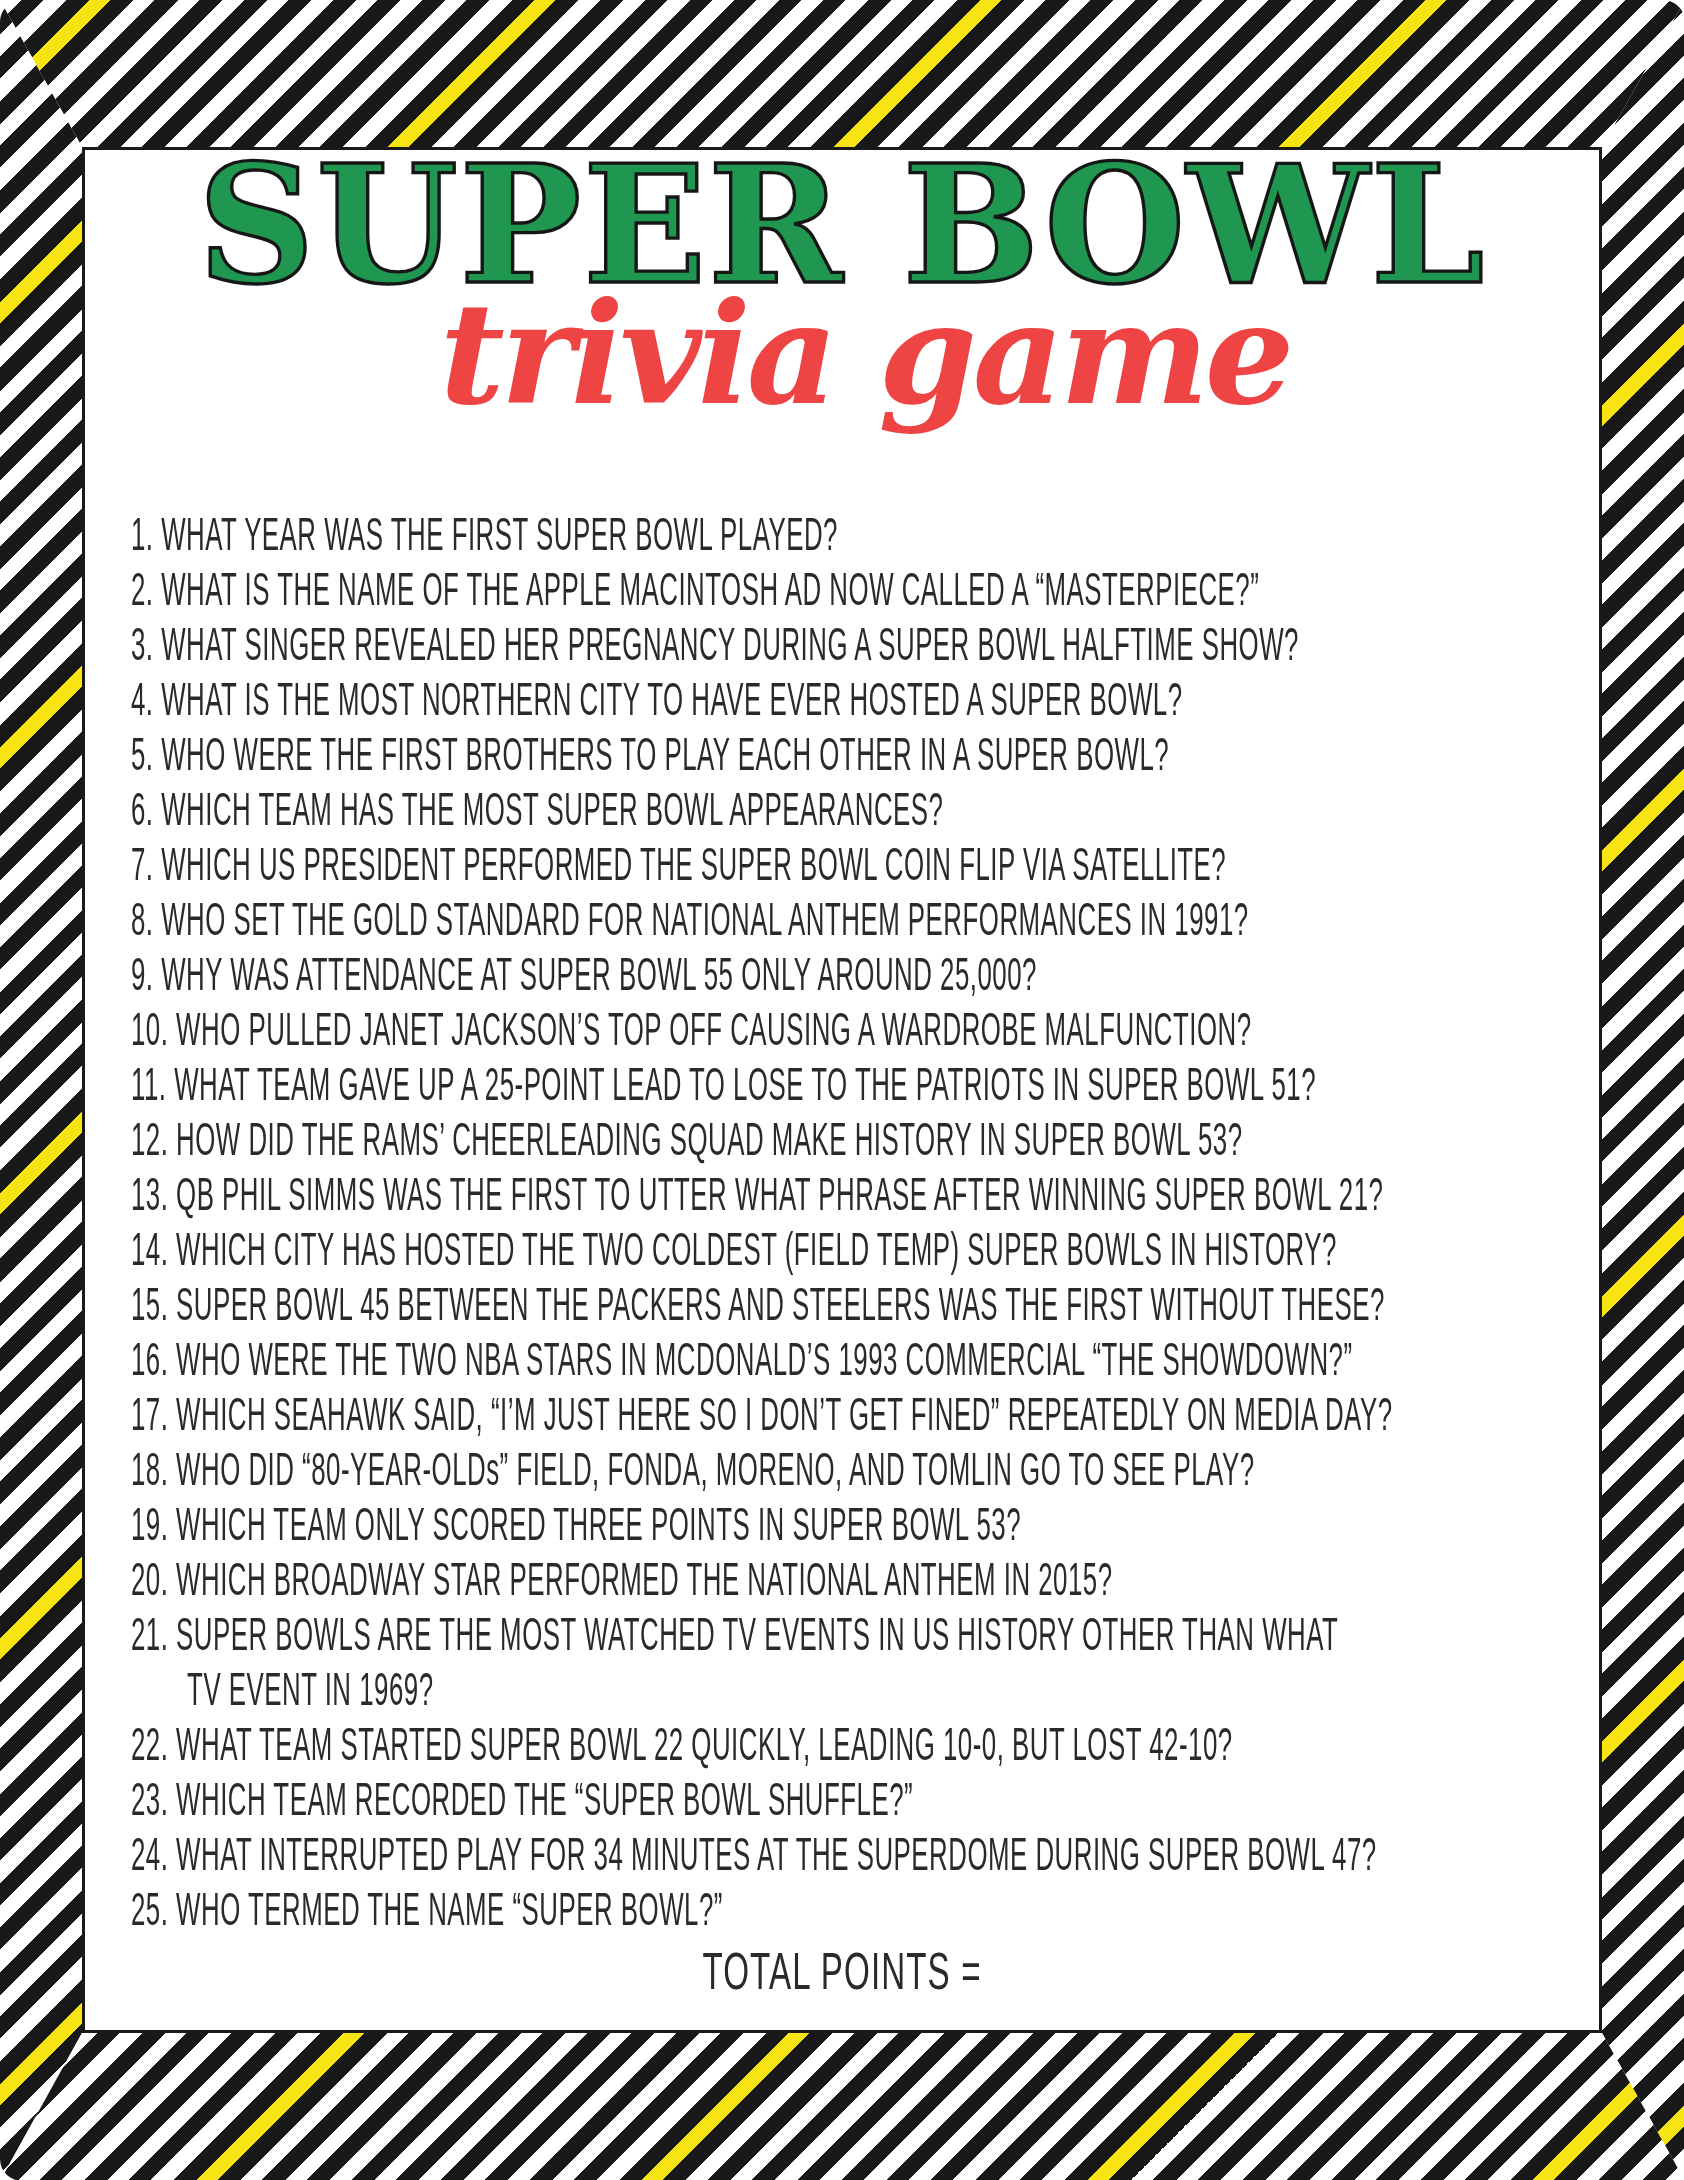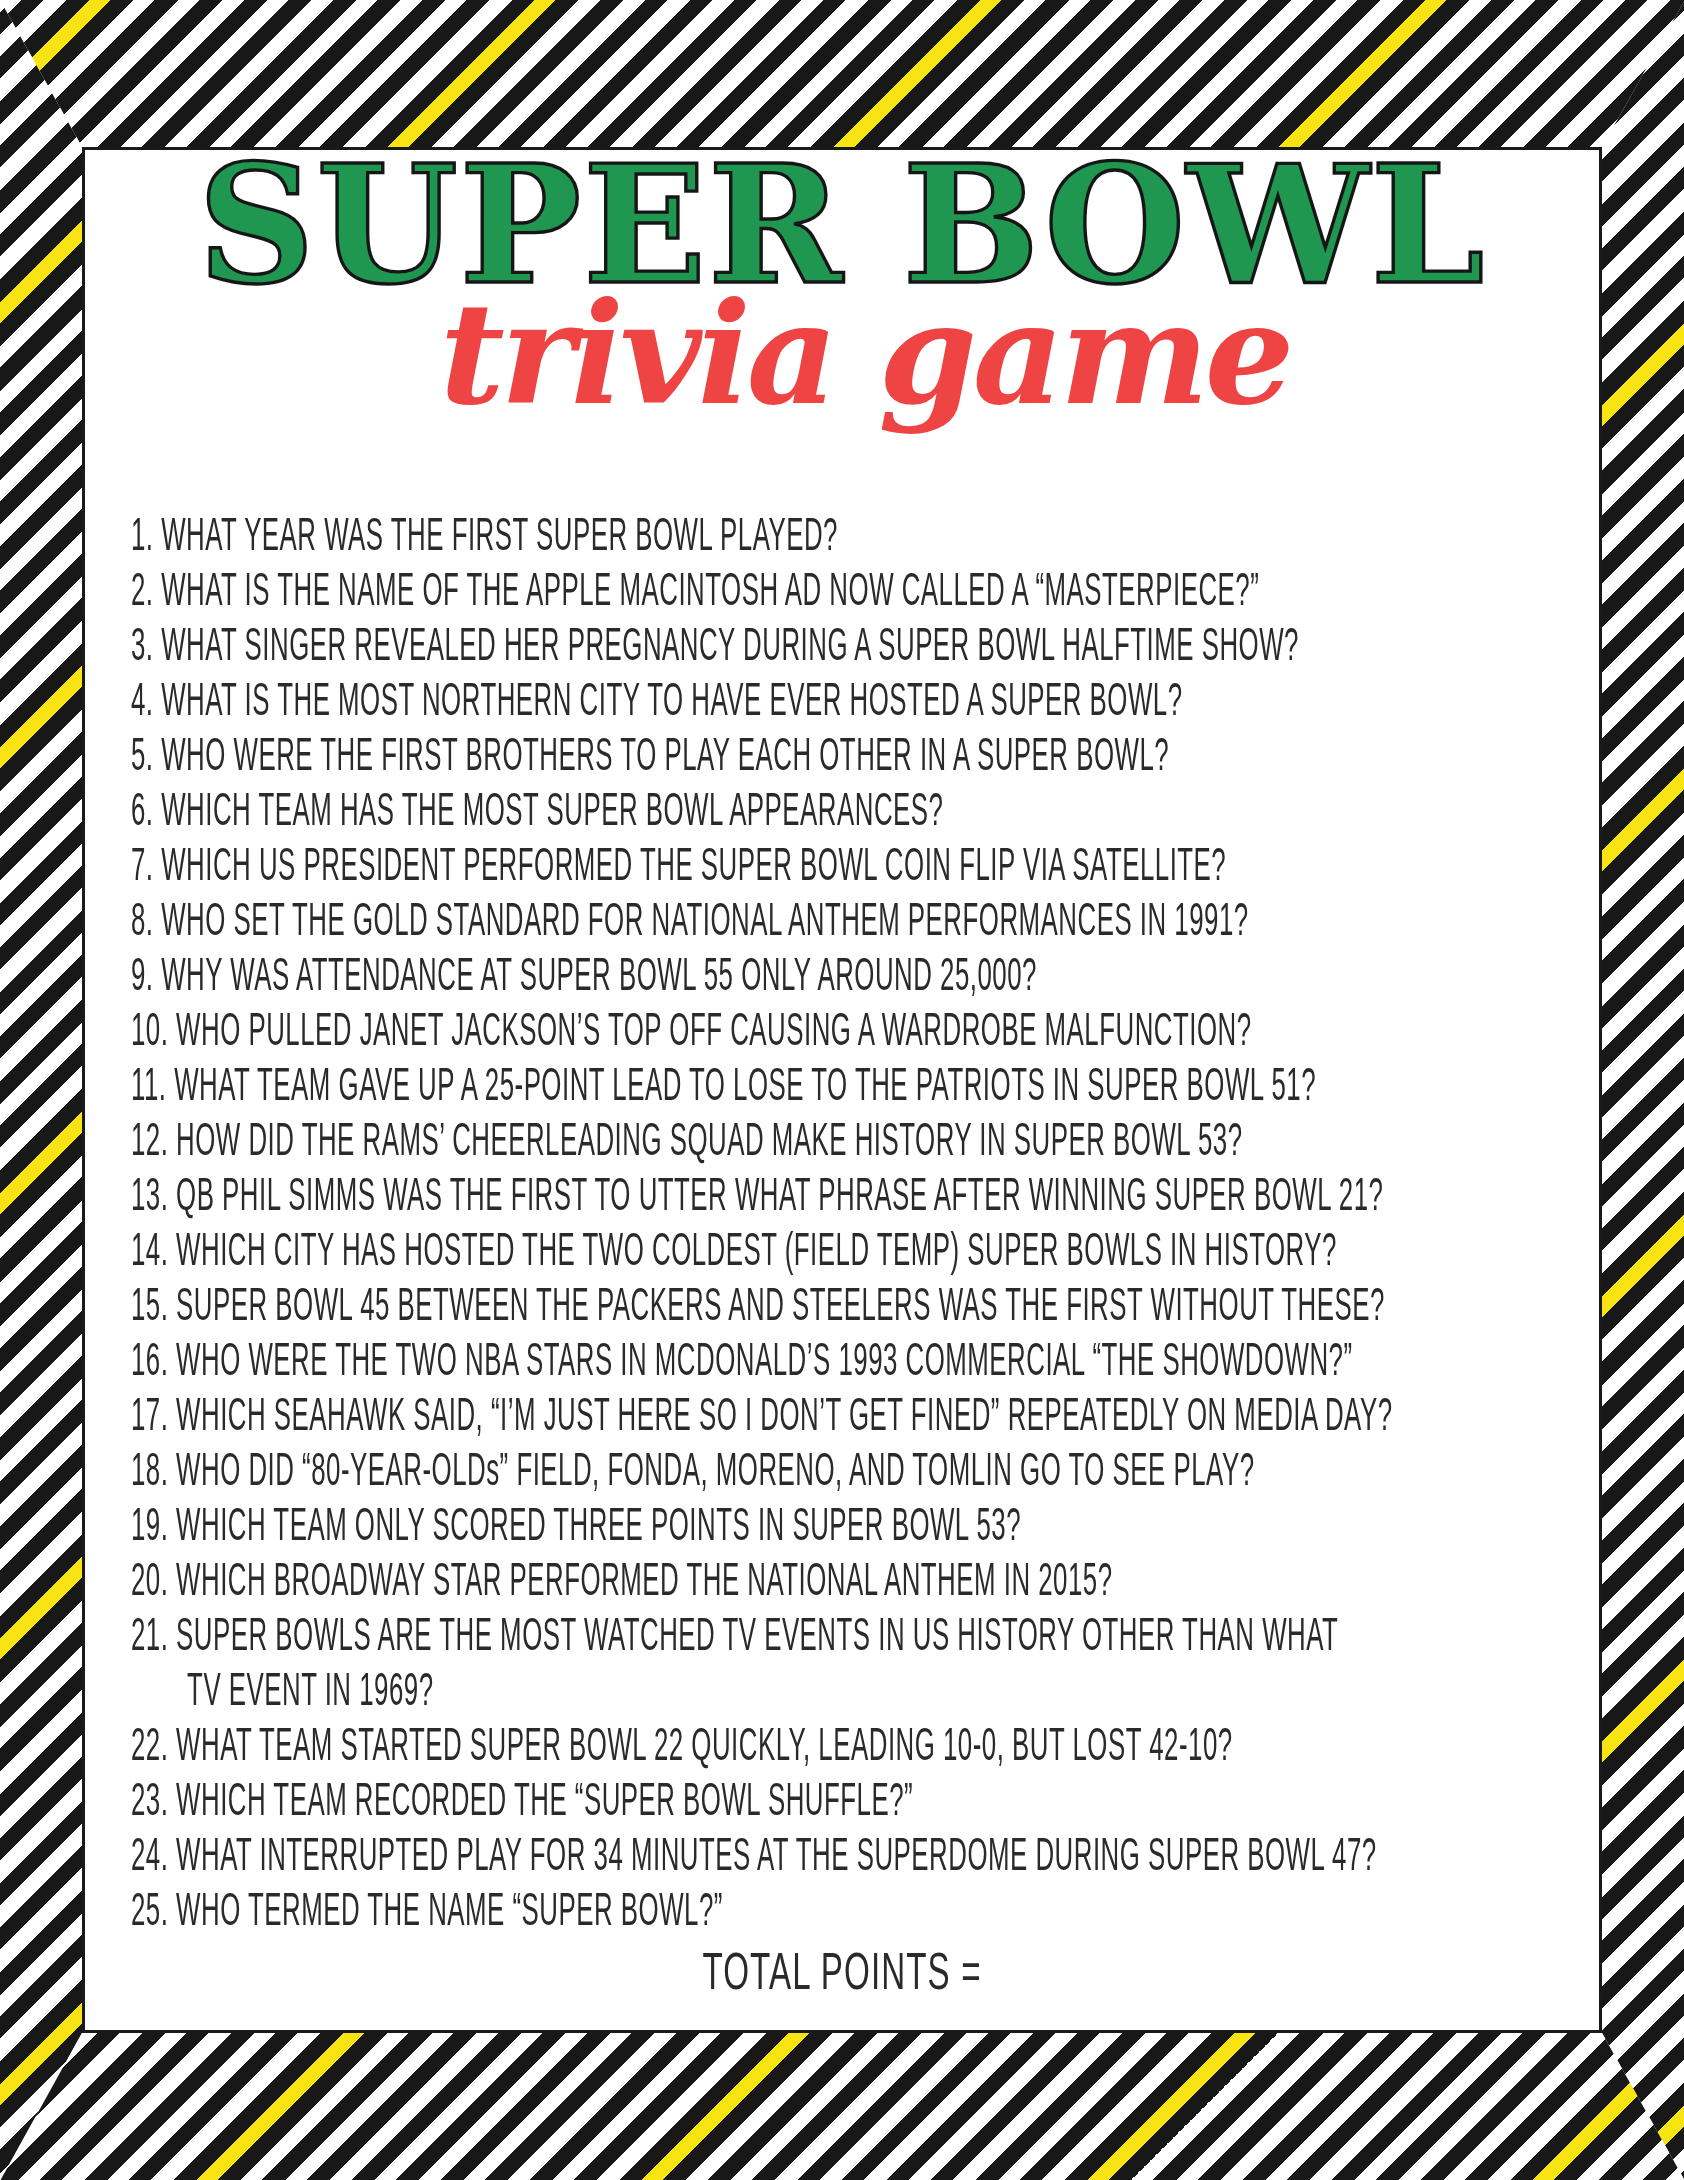--- a/index.html
+++ b/index.html
@@ -1,20 +1,21 @@
 <!DOCTYPE html>
 <html style="--stripe-black: #181818; --stripe-yellow: #f7e412; --title-green: #1f9750; --text: #2a2a2a;font-size:13.6px"><head>
 <meta charset="utf-8">
 <style>
   html,body{margin:0;padding:0;}
   body{width:1685px;height:2181px;background:#ffffff;}
 
   .page{
     position:relative;width:1685px;height:2181px;overflow:hidden;background:#ffffff;
     font-family:"Liberation Sans",sans-serif;
+    border-radius:22px;
   }
 
   
   .band{position:absolute;inset:0;}
   .band::before{
     content:"";position:absolute;inset:-596px;
     background:repeating-linear-gradient(135deg,
       var(--stripe-black,#181818) 0 16px,            #ffffff 16px 31.5px,
       var(--stripe-black,#181818) 31.5px 48px,         #ffffff 48px 63px,
       var(--stripe-black,#181818) 63px 79px,         #ffffff 79px 95px,

